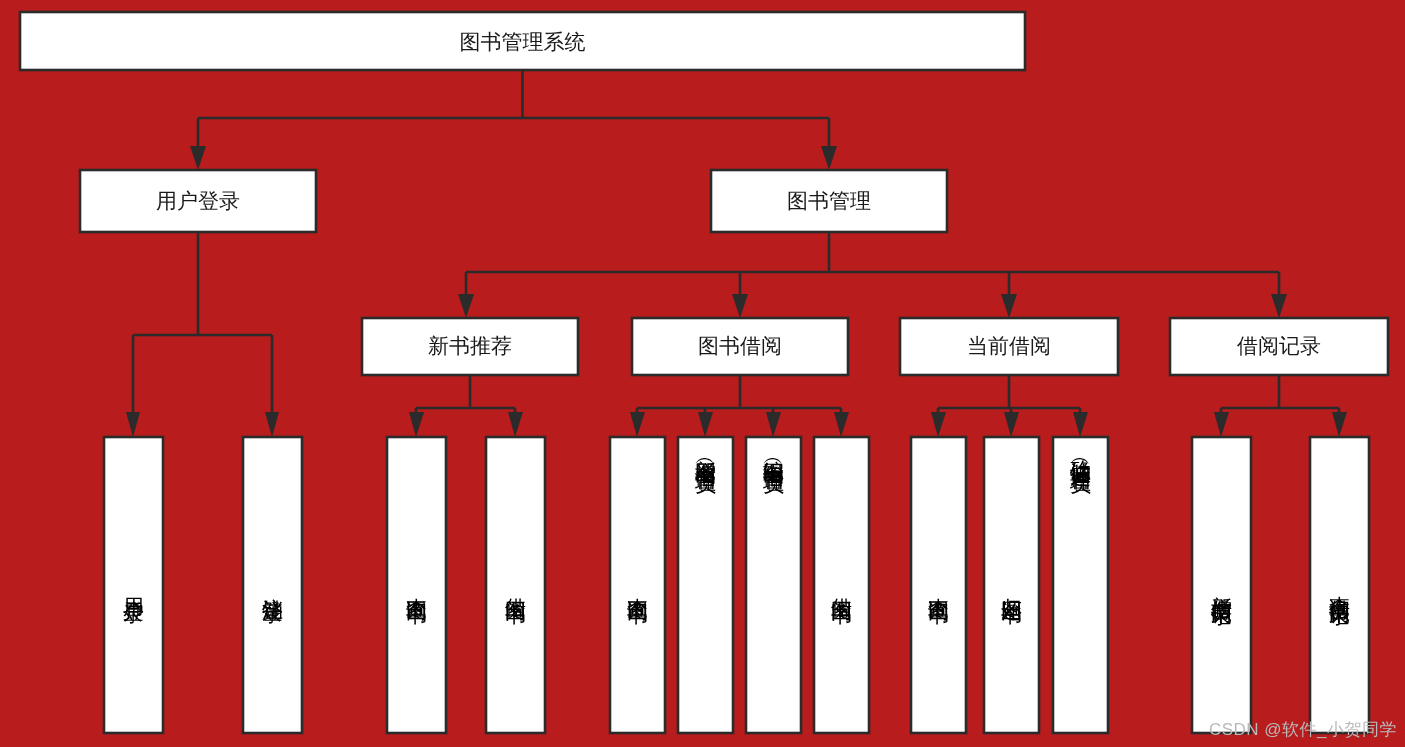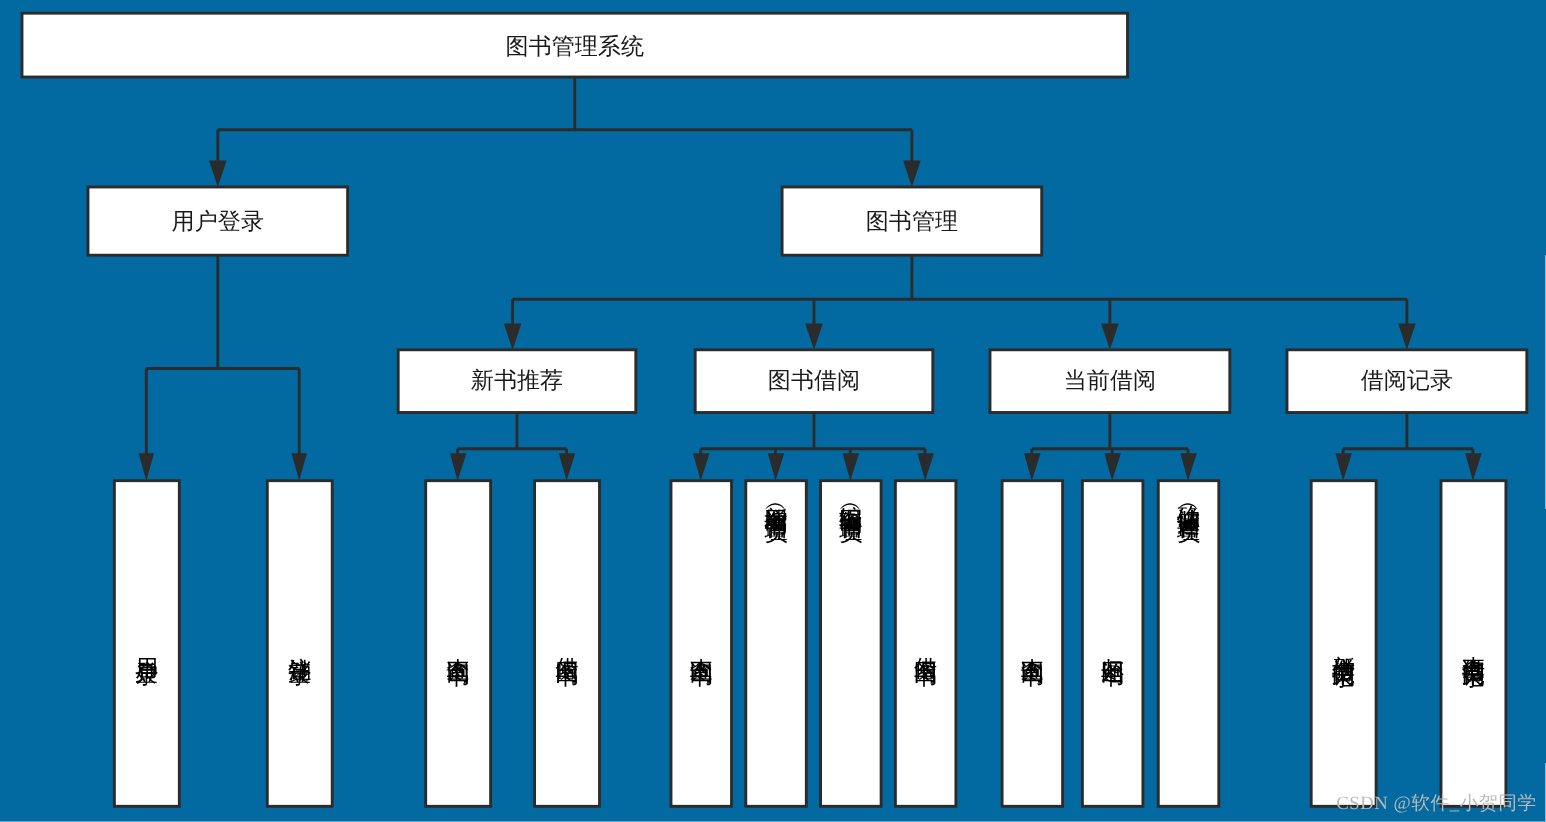--- a/index.html
+++ b/index.html
@@ -8,21 +8,21 @@
     padding: 0;
     background: #ffffff;
   }
   body {
     font-family: "DejaVu Sans", "Liberation Sans", sans-serif;
   }
   #diagram-root {
     position: relative;
     width: 1405px;
     height: 747px;
-    background: #0369a1;
+    background: #b91c1c;
     overflow: hidden;
   }
   svg.tree {
     position: absolute;
     left: 0;
     top: 0;
     width: 1405px;
     height: 747px;
     display: block;
   }
@@ -54,21 +54,21 @@
     fill: #1a1a1a;
     writing-mode: vertical-rl;
     text-orientation: upright;
     letter-spacing: 2px;
     white-space: pre;
   }
   .watermark {
     position: absolute;
     right: 8px;
     bottom: 6px;
-    font-family: Liberation Serif, serif;
+    font-family: Liberation Sans, sans-serif;
     font-size: 17px;
     color: #b9b9b9;
     letter-spacing: 0.5px;
     user-select: none;
     pointer-events: none;
     white-space: nowrap;
   }
 </style>
 </head>
 <body>

